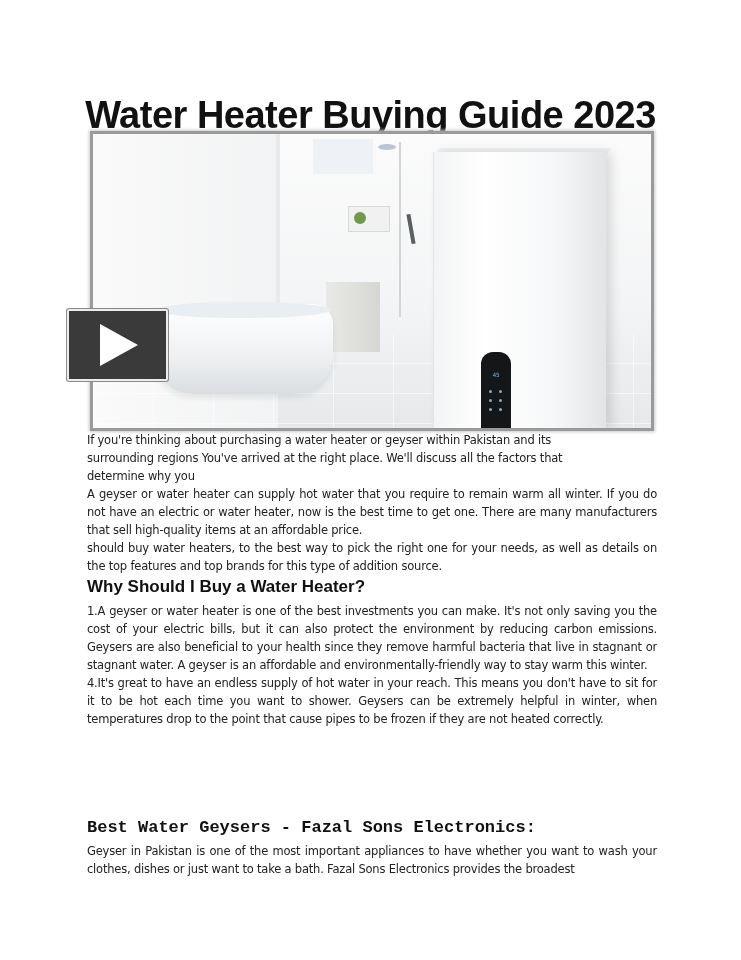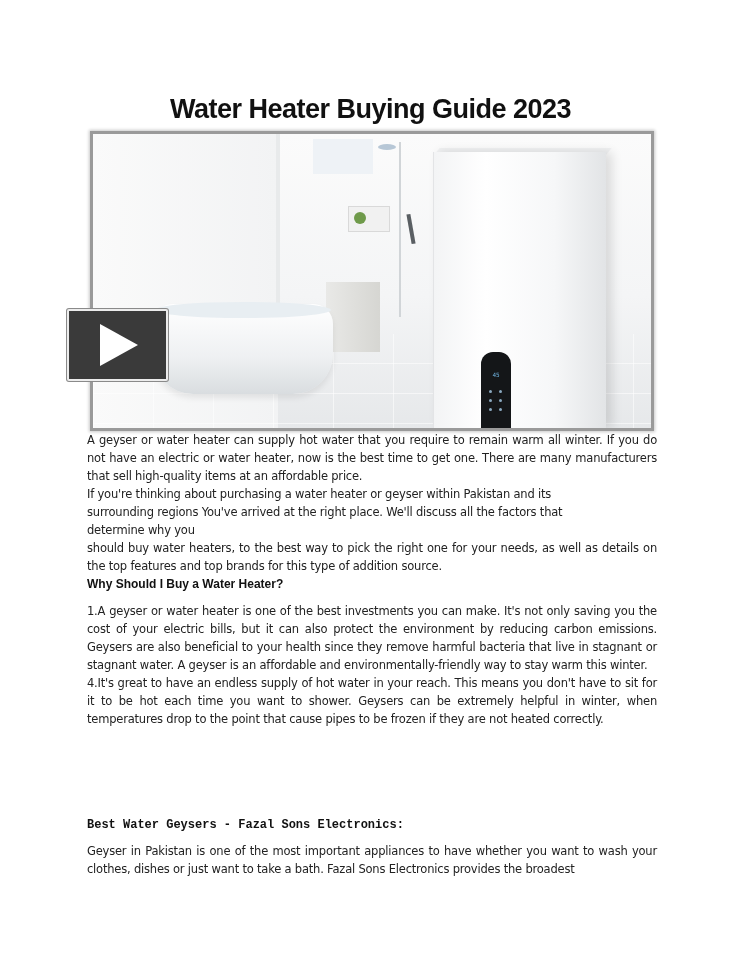--- a/index.html
+++ b/index.html
@@ -1,19 +1,19 @@
 <!DOCTYPE html>
 <html><head>
   <meta charset="utf-8">
   <style>
     html, body { margin: 0; padding: 0; background: #ffffff; }
     body { width: 741px; height: 960px; position: relative; overflow: hidden;
            font-family: "DejaVu Sans", sans-serif; color: #1a1a1a; }
     .title { position: absolute; left: 0; width: 741px; top: 94px; text-align: center;
-             font-family: "Liberation Sans", sans-serif; font-weight: bold; font-size: 27px;
+             font-family: "Liberation Sans", sans-serif; font-weight: bold; font-size: 38px;
              letter-spacing: -0.5px; color: #111; }
     .hero { position: absolute; left: 90px; top: 131px; width: 558px; height: 294px;
             border: 3px solid #9a9a9a; box-shadow: 0 0 3px 1px #c8c8c8; overflow: hidden;
             background: linear-gradient(180deg, #fbfbfb 0%, #f4f5f6 55%, #e6e8ea 100%); }
     .wall-left { position:absolute; left:0; top:0; width:185px; height:294px;
                  background: linear-gradient(90deg,#fafafa,#f2f3f4); }
     .wall-post { position:absolute; left:183px; top:0; width:4px; height:230px; background:#e8eaeb; }
     .window-pane { position:absolute; left:220px; top:5px; width:60px; height:35px; background:#eef2f6; }
     .floor { position:absolute; left:0; top:200px; width:558px; height:94px;
              background: linear-gradient(180deg,#e9ebec,#dcdfe1);
@@ -44,21 +44,21 @@
     .panel-screen { position:absolute; left:396px; top:236px; width:14px; height:10px; color:#6fb4e0;
                     font-family:"DejaVu Sans Mono", monospace; font-size:6px; line-height:10px; text-align:center; }
     .panel-btn { position:absolute; width:3px; height:3px; border-radius:50%; background:#8aa9c0; }
     .play { position:absolute; left:67px; top:309px; width:97px; height:68px; background:#3a3a3a;
             border:2px solid #ececec; border-radius:2px; box-shadow: 0 0 0 1px #8a8a8a; cursor:pointer; }
     .play svg { position:absolute; left:31px; top:13px; }
     .body-text { position:absolute; left:87px; width:570px; font-size:11.5px; line-height:18px; color:#222;
                  font-family:"DejaVu Sans", sans-serif; letter-spacing:-0.2px; }
     .body-text p { margin:0; text-align: justify; }
     .heading { position:absolute; left:87px; font-family:"Liberation Sans", sans-serif; font-weight:bold;
-               font-size:12px; color:#111; }
+               font-size:17px; color:#111; }
   </style>
 </head>
 <body>
 
 <h1 class="title" style="margin:0;">Water Heater Buying Guide 2023</h1>
 
 <div class="hero">
   <div class="wall-left"></div>
   <div class="wall-post"></div>
   <div class="window-pane"></div>
@@ -83,22 +83,22 @@
   <div class="panel-btn" style="left:406px;top:274px;"></div>
 </div>
 
 <div class="play">
   <svg width="38" height="42" viewBox="0 0 38 42">
     <polygon points="0,0 38,21 0,42" fill="#ffffff"></polygon>
   </svg>
 </div>
 
 <div class="body-text" style="top:431px;">
+  <p style="width:480px;text-align:left;">If you're thinking about purchasing a water heater or geyser within Pakistan and its surrounding regions You've arrived at the right place. We'll discuss all the factors that determine why you</p>
   <p>A geyser or water heater can supply hot water that you require to remain warm all winter. If you do not have an electric or water heater, now is the best time to get one. There are many manufacturers that sell high-quality items at an affordable price.</p>
-  <p style="width:480px;text-align:left;">If you're thinking about purchasing a water heater or geyser within Pakistan and its surrounding regions You've arrived at the right place. We'll discuss all the factors that determine why you</p>
   <p>should buy water heaters, to the best way to pick the right one for your needs, as well as details on the top features and top brands for this type of addition source.</p>
 </div>
 
 <h2 class="heading" style="top:577px;margin:0;">Why Should I Buy a Water Heater?</h2>
 
 <div class="body-text" style="top:602px;">
   <p>1.A geyser or water heater is one of the best investments you can make. It's not only saving you the cost of your electric bills, but it can also protect the environment by reducing carbon emissions. Geysers are also beneficial to your health since they remove harmful bacteria that live in stagnant or stagnant water. A geyser is an affordable and environmentally-friendly way to stay warm this winter.</p>
   <p>4.It's great to have an endless supply of hot water in your reach. This means you don't have to sit for it to be hot each time you want to shower. Geysers can be extremely helpful in winter, when temperatures drop to the point that cause pipes to be frozen if they are not heated correctly.</p>
 </div>
 

